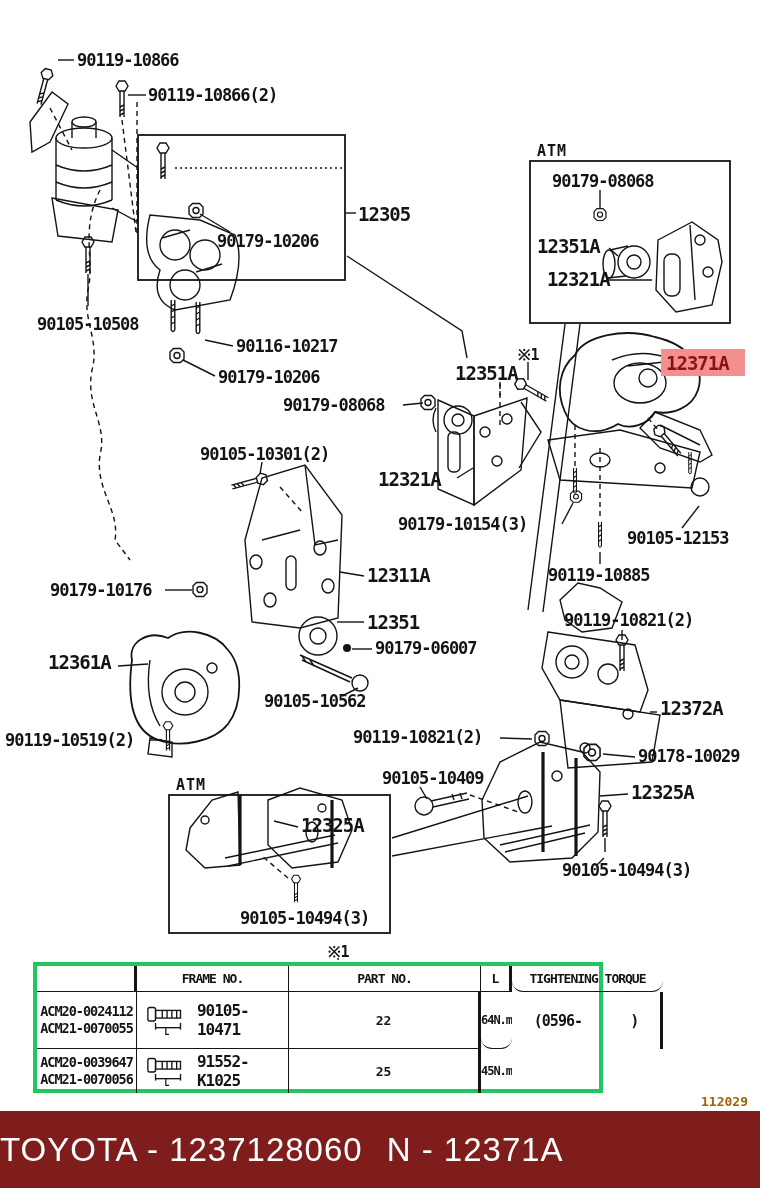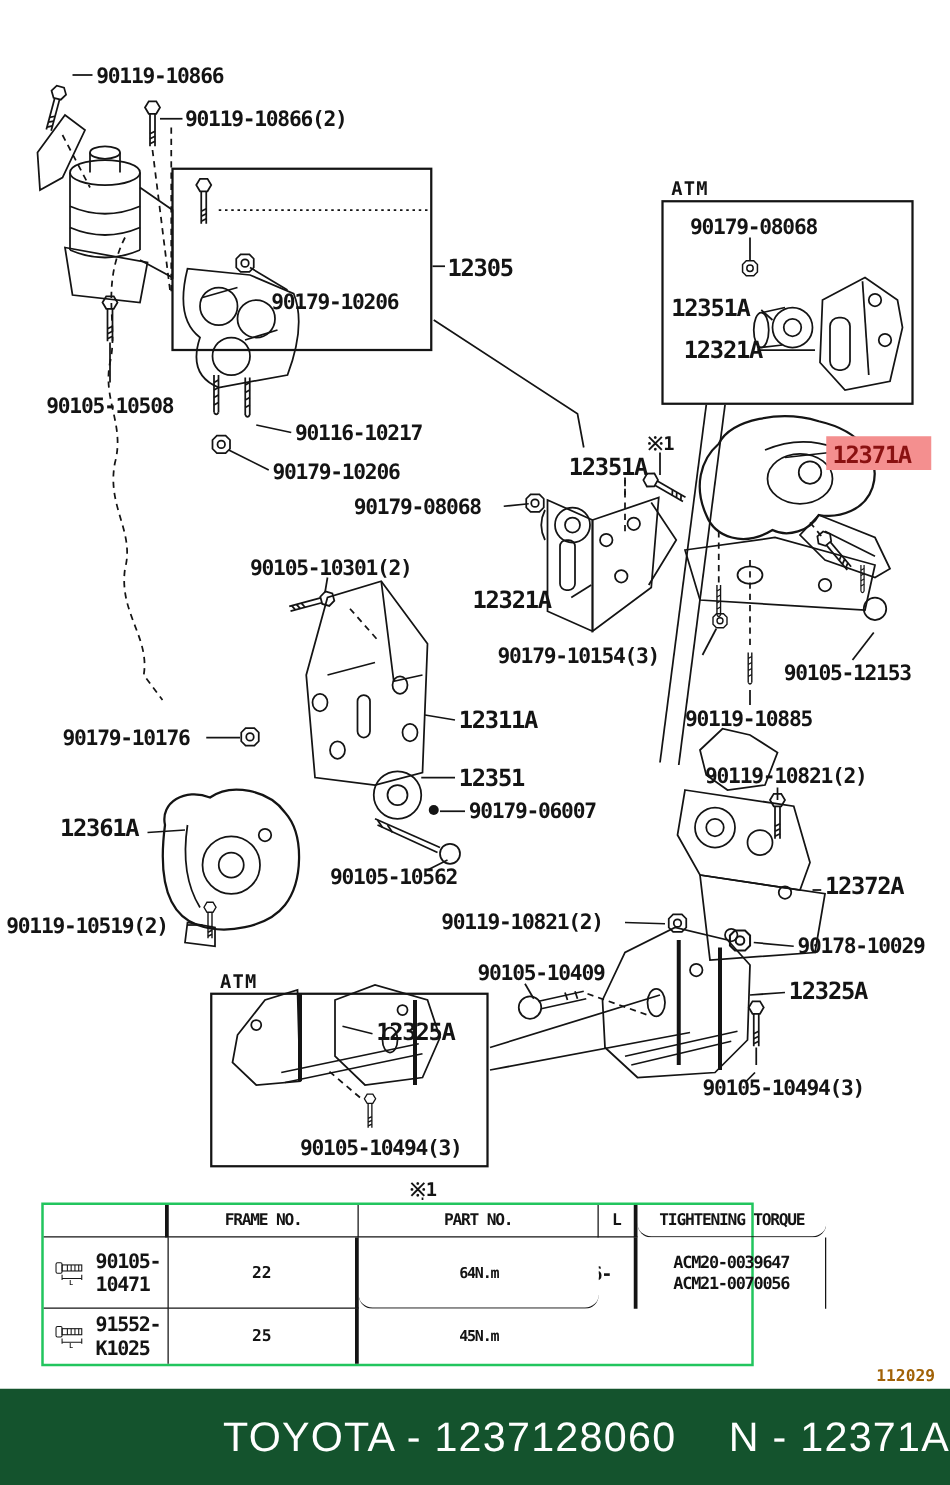--- a/index.html
+++ b/index.html
@@ -11,39 +11,39 @@
   .note{font-size:15px;}
   .atm{font-size:15px;letter-spacing:1px;}
   .hl{fill:#8a1111;}
   .ln{stroke:#141414;stroke-width:1.4;fill:none;}
   .ln2{stroke:#141414;stroke-width:1.8;fill:none;}
   .dash{stroke-dasharray:5 4;}
   .dot{stroke-dasharray:2 3;}
   .thick{stroke:#141414;stroke-width:3.2;fill:none;}
   
   .parts-table{position:absolute;left:33px;top:962px;width:570px;height:131px;
-    border:2px solid #22c55e;box-sizing:border-box;display:grid;
+    border:4px solid #22c55e;box-sizing:border-box;display:grid;
     grid-template-columns:100px 152px 192px 31px 151px;
     grid-template-rows:26px 57px 44px;}
   .parts-table .cell{border-right:1px solid #141414;border-bottom:1px solid #141414;
     display:flex;align-items:center;justify-content:center;flex-direction:column;
     font-weight:bold;color:#141414;box-sizing:border-box;overflow:hidden;}
   .parts-table .cell.thickr{border-right:3px solid #141414;}
   .parts-table .cell.last{border-right:none;border-radius:11px;}
   .parts-table .cell.botrow{border-bottom:none;}
   .hdr{font-size:13px;letter-spacing:-1px;}
   .range{font-size:15px;white-space:pre;letter-spacing:-1px;}
   .frame{font-size:13.5px;line-height:17px;letter-spacing:-1px;text-align:center;}
   .partcell{flex-direction:row !important;gap:2px;justify-content:flex-start !important;padding-left:8px;}
   .partnum{font-size:16px;letter-spacing:-1px;}
   .lval{font-size:13px;}
   .torque{font-size:12px;letter-spacing:-1px;}
   .sheet-code{position:absolute;right:12px;top:1094px;font-size:13px;font-weight:bold;color:#a16207;}
-  .footer{position:absolute;left:0;top:1111px;width:760px;height:77px;background:#14532d;
-    display:flex;align-items:center;justify-content:flex-end;gap:42px;
+  .footer{position:absolute;left:0;top:1111px;width:760px;height:77px;background:#7f1d1d;
+    display:flex;align-items:center;justify-content:flex-start;gap:24px;
     font-family:"Liberation Sans",sans-serif;color:#fff;font-size:33px;letter-spacing:1px;}
 </style>
 </head>
 <body>
 
 <div class="page">
 
 <svg width="760" height="960" viewBox="0 0 760 960">
   <defs>
     <g id="hexbolt">
@@ -337,20 +337,24 @@
 </svg>
 
 
 <div class="parts-table">
   <div class="cell thickr hdr"></div>
   <div class="cell hdr">FRAME NO.</div>
   <div class="cell hdr">PART NO.</div>
   <div class="cell thickr hdr">L</div>
   <div class="cell last hdr">TIGHTENING TORQUE</div>
 
+  <div class="cell frame">
+    <span>ACM20-0024112</span>
+    <span>ACM21-0070055</span>
+  </div>
   <div class="cell partcell">
     <svg width="52" height="34" viewBox="0 0 52 34">
       <rect x="3" y="4" width="8" height="14" rx="2" class="ln"></rect>
       <rect x="11" y="7" width="26" height="8" class="ln"></rect>
       <line x1="18" y1="7" x2="18" y2="15" class="ln"></line>
           <line x1="23" y1="7" x2="23" y2="15" class="ln"></line>
       <line x1="28" y1="7" x2="28" y2="15" class="ln"></line>
           <line x1="33" y1="7" x2="33" y2="15" class="ln"></line>
       <line x1="11" y1="20" x2="11" y2="27" class="ln"></line>
           <line x1="37" y1="20" x2="37" y2="27" class="ln"></line>

